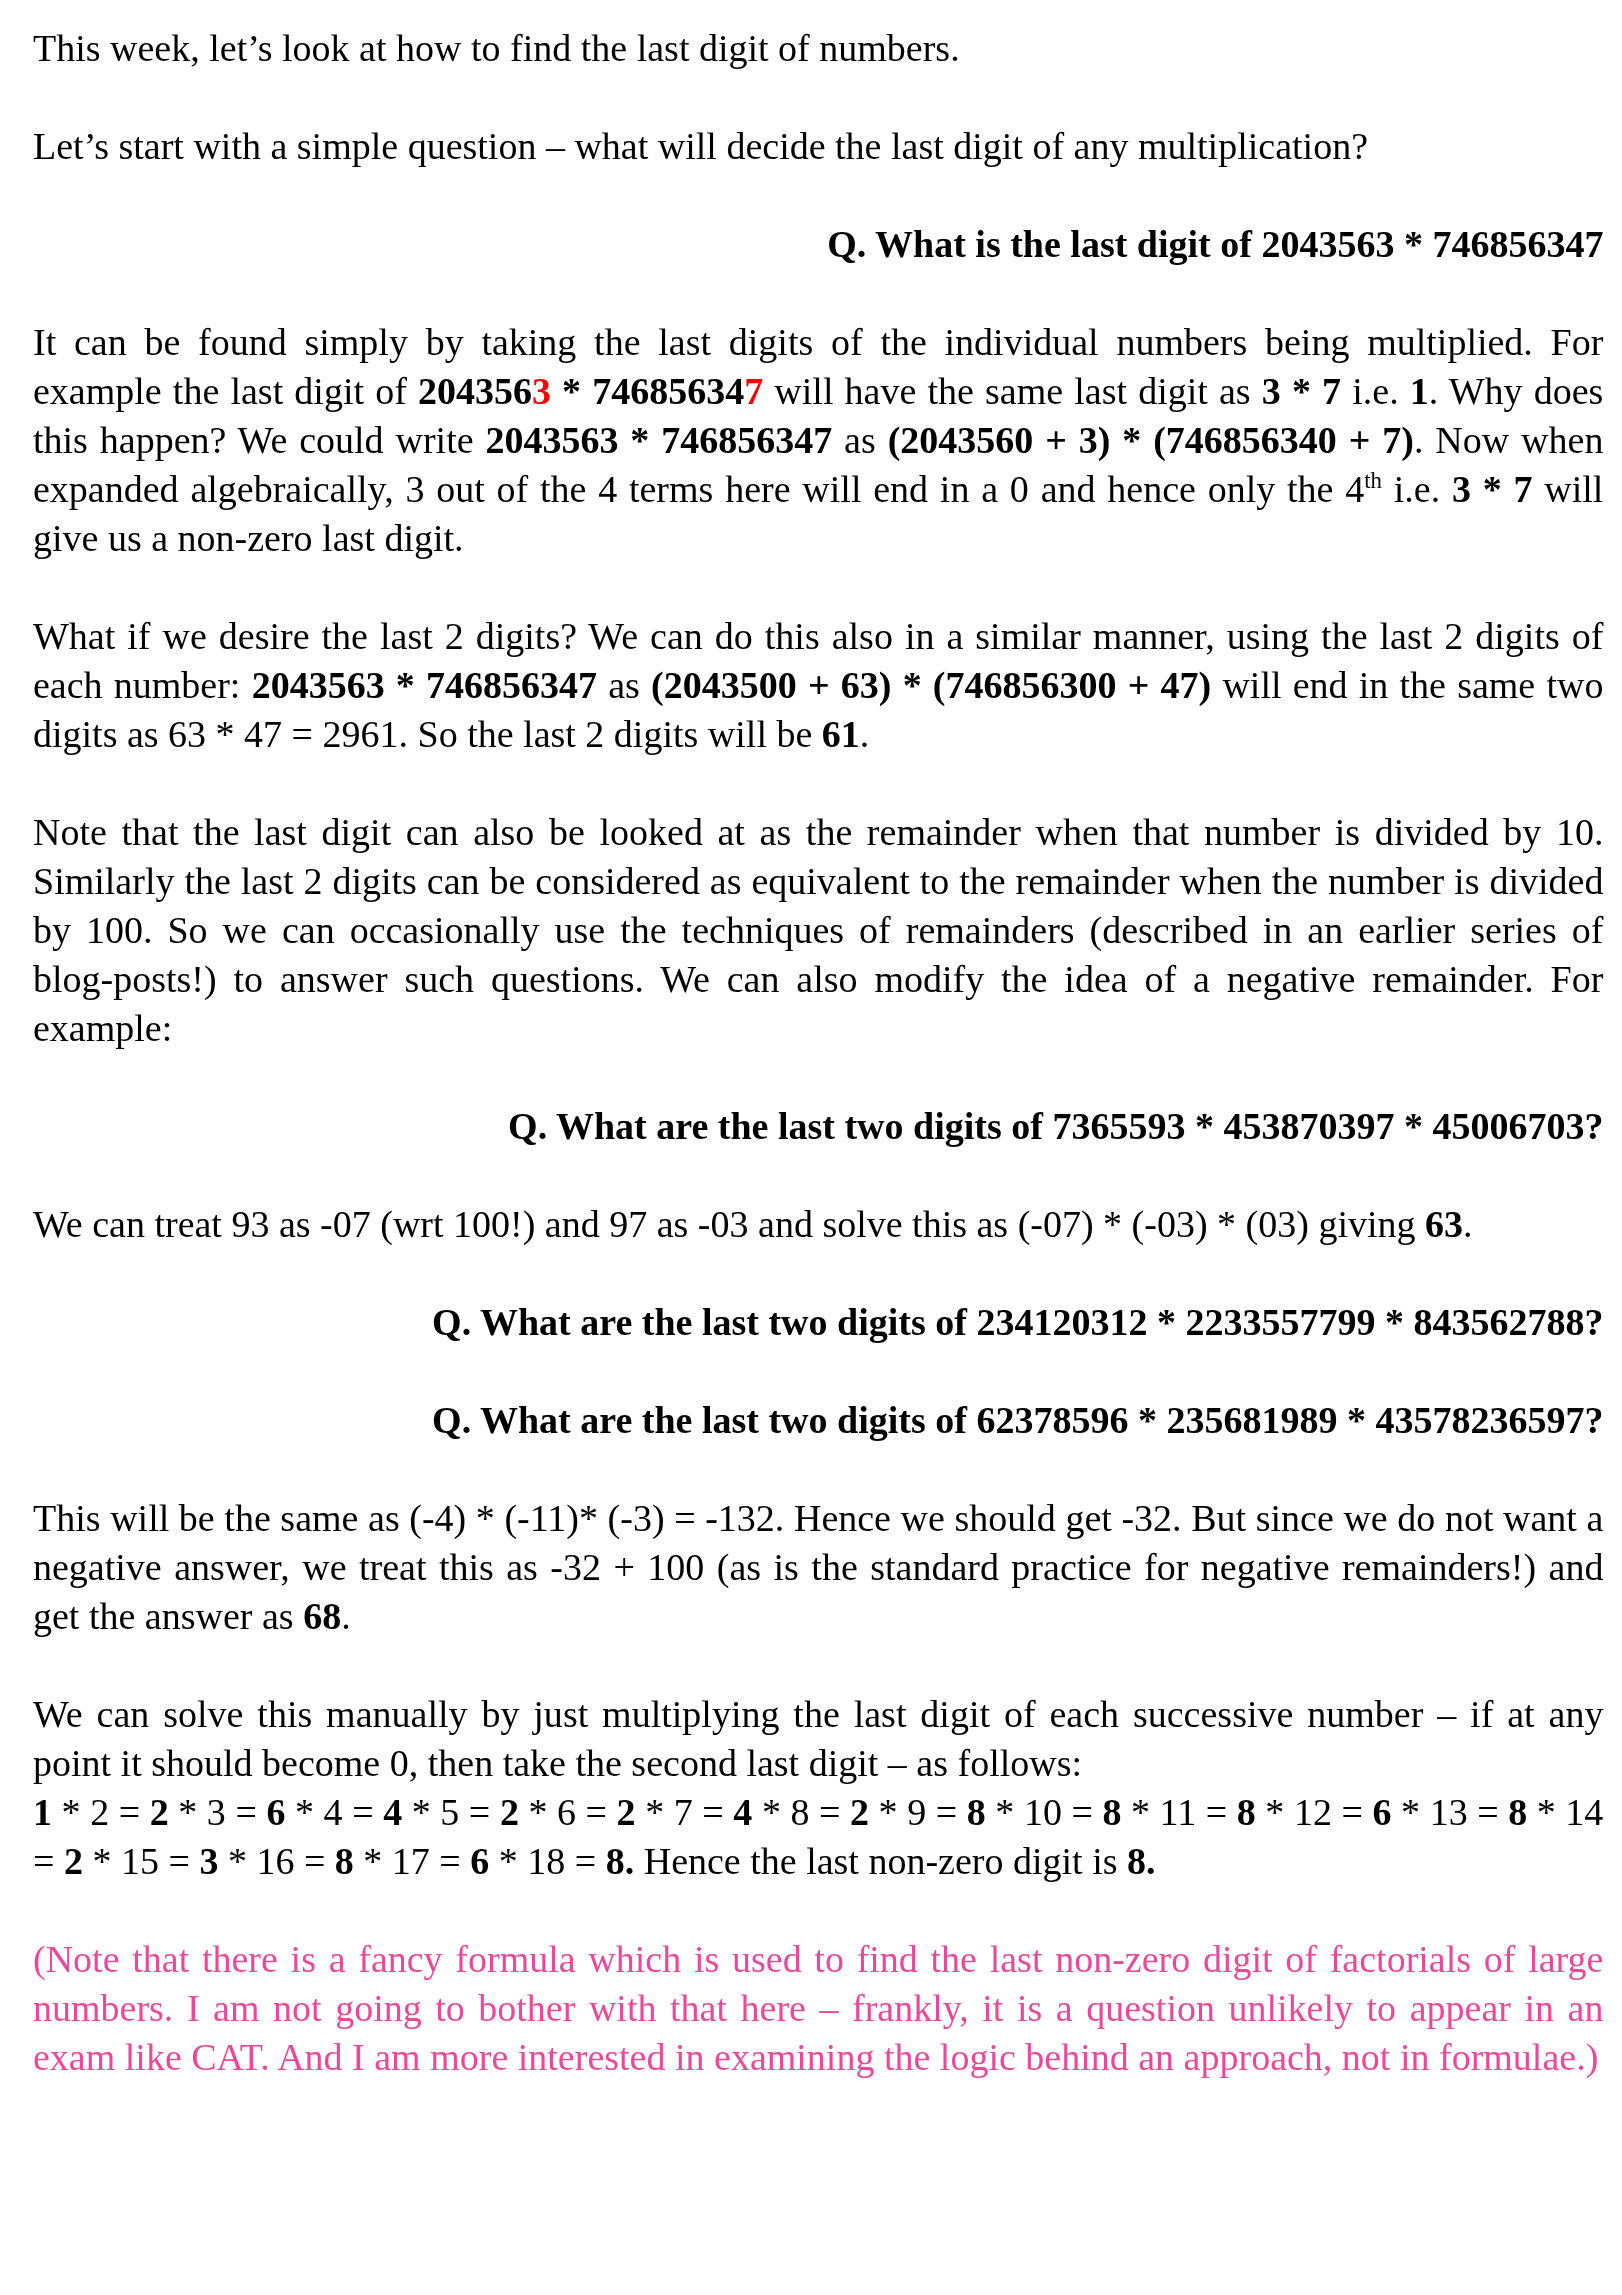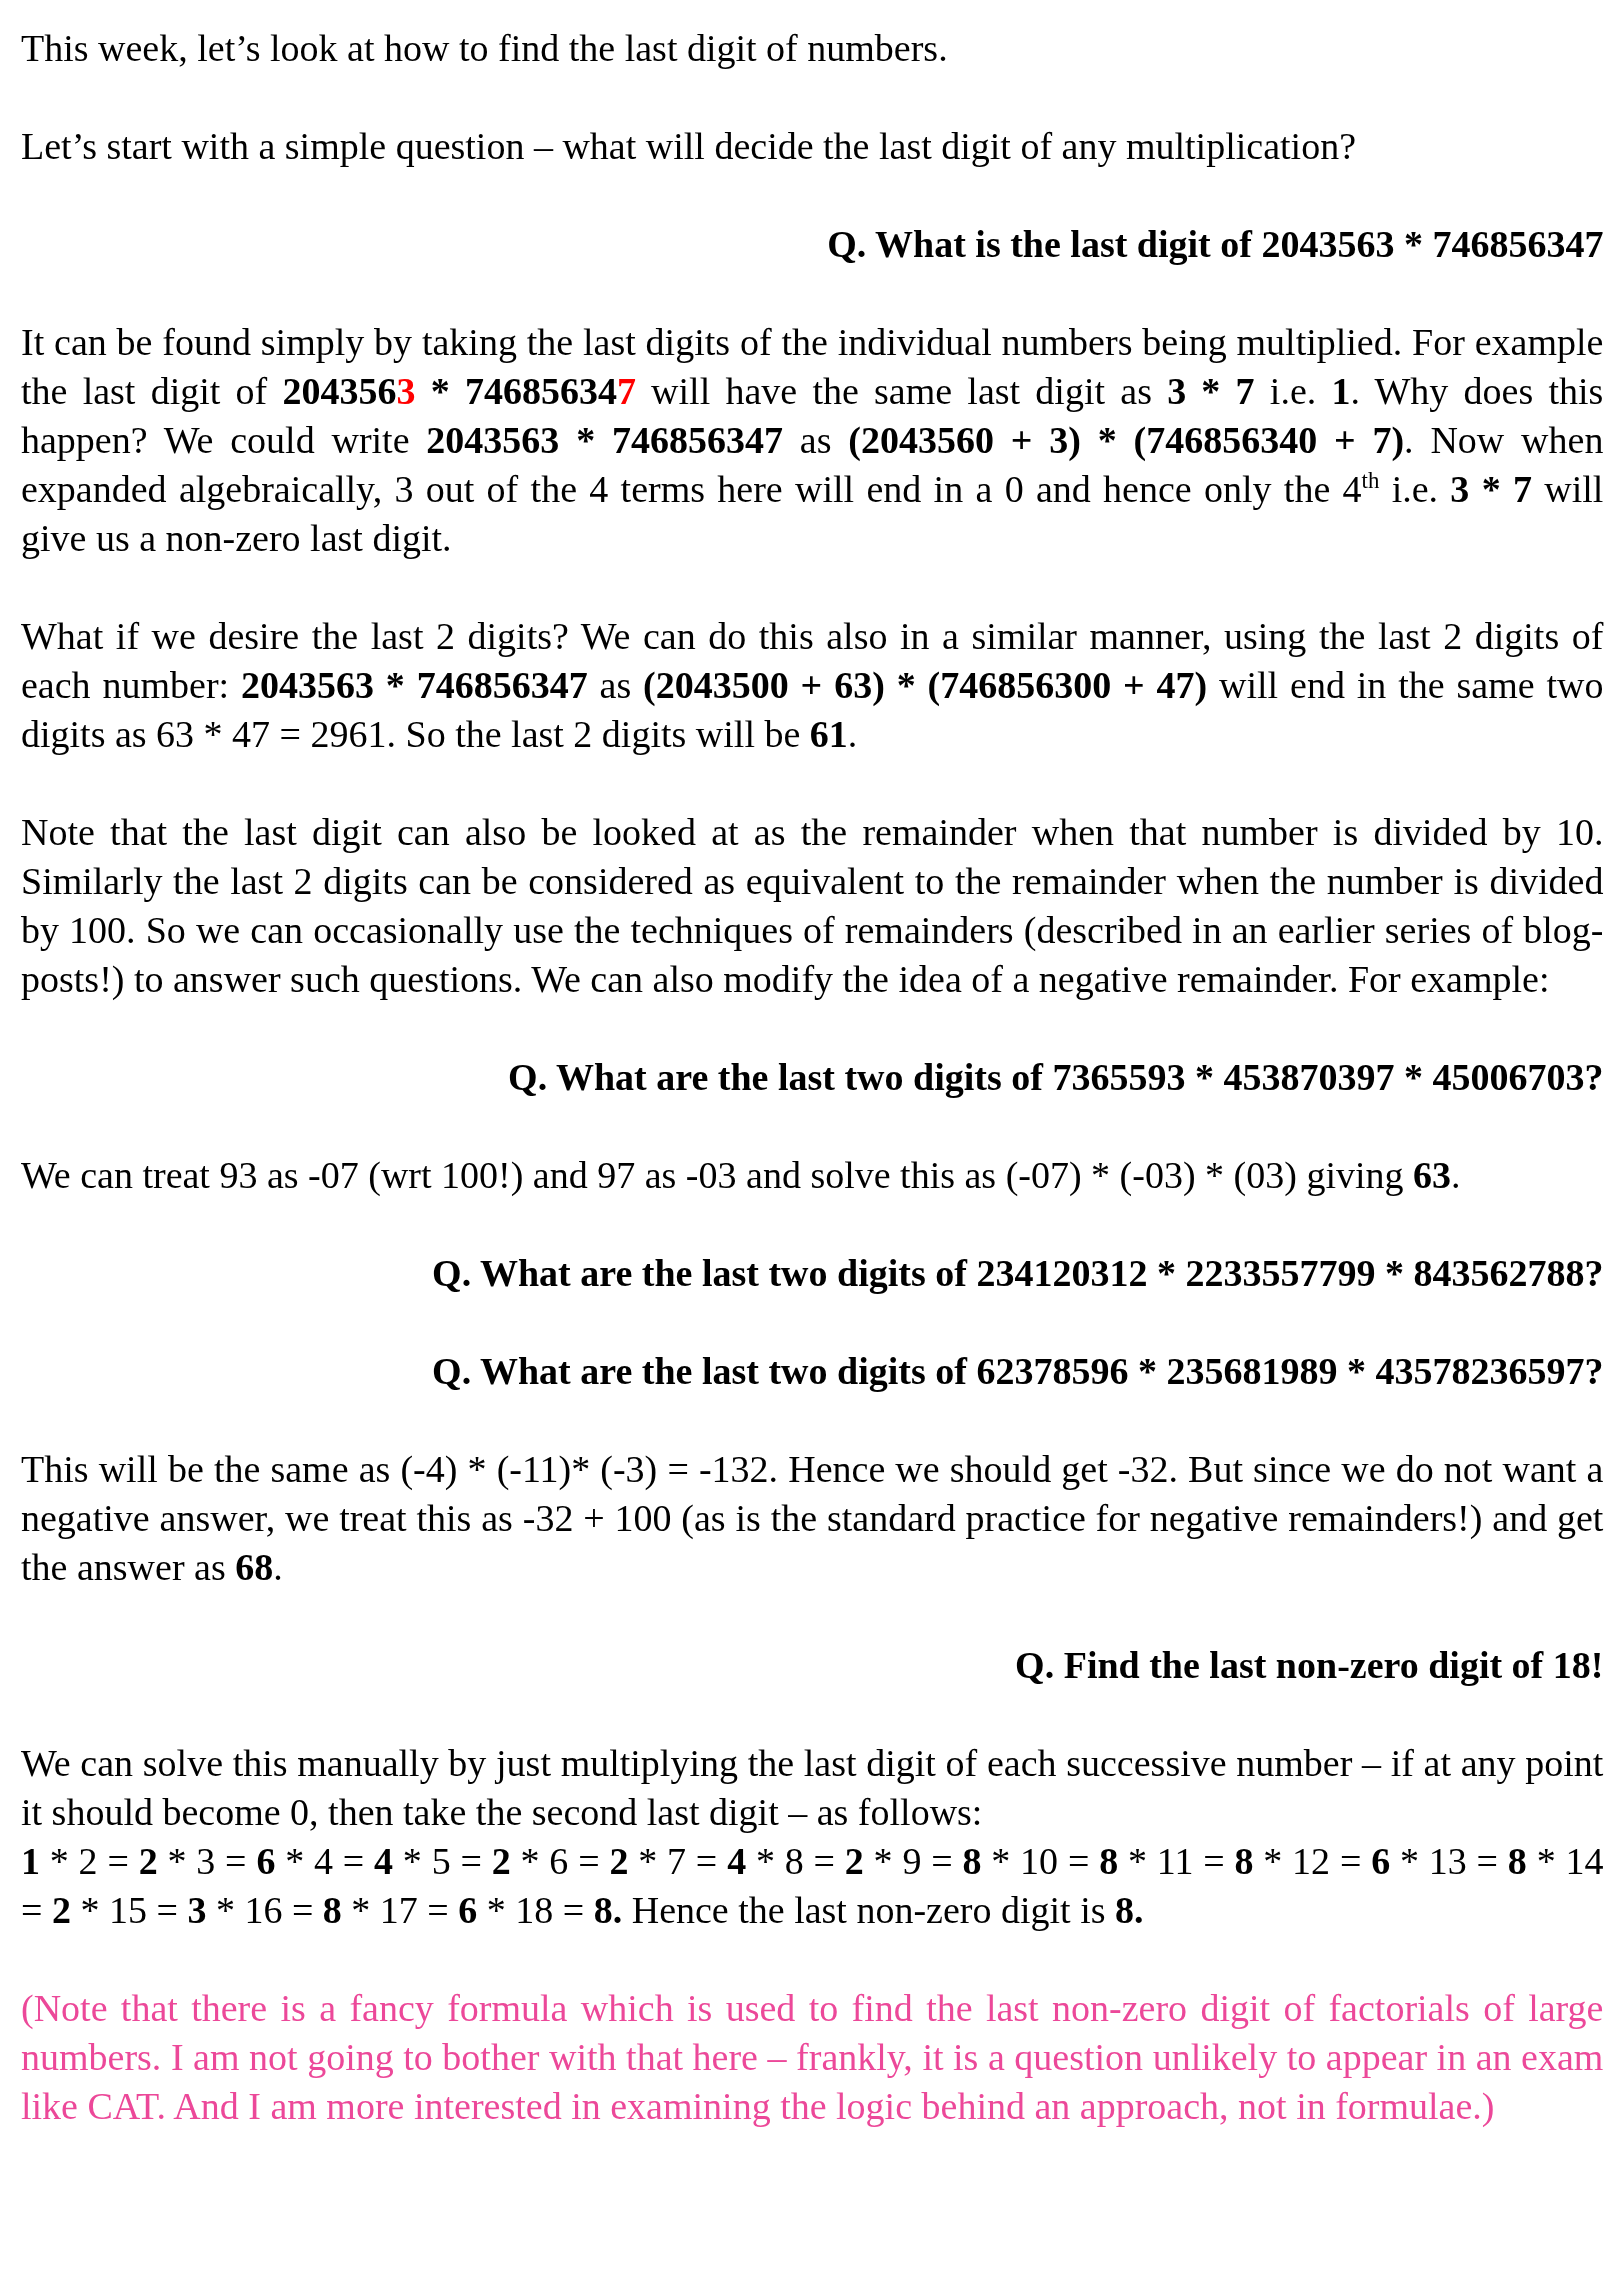--- a/index.html
+++ b/index.html
@@ -18,21 +18,21 @@
     overflow: hidden;
   }
   .page {
     box-sizing: border-box;
     width: 1623px;
     height: 2295px;
     padding: 23.6px 19.6px 13px 21px;
     background: #ffffff;
   }
   p.para {
-    margin: 0 0 49px 0;
+    margin: 0 0 49px 12px;
     padding: 0;
   }
   p.body  { text-align: justify; }
   p.qhead { text-align: right; font-weight: bold; }
   p.note  { text-align: justify; color: #ec4899; }
   .b   { font-weight: bold; }
   .red { color: #ff0000; }
   sup.sup {
     font-size: 0.6em;
     line-height: 0;
@@ -48,18 +48,17 @@
       <p class="para body"><span>Let’s start with a simple question – what will decide the last digit of any multiplication?</span></p>
       <p class="para qhead"><span>Q. What is the last digit of 2043563 * 746856347</span></p>
       <p class="para body"><span>It can be found simply by taking the last digits of the individual numbers being multiplied. For example the last digit of </span><span class="b">204356</span><span class="b red">3</span><span class="b"> * 74685634</span><span class="b red">7</span><span> will have the same last digit as </span><span class="b">3 * 7</span><span> i.e. </span><span class="b">1</span><span>. Why does this happen? We could write </span><span class="b">2043563 * 746856347</span><span> as </span><span class="b">(2043560 + 3) * (746856340 + 7)</span><span>. Now when expanded algebraically, 3 out of the 4 terms here will end in a 0 and hence only the 4</span><sup class="sup">th</sup><span> i.e. </span><span class="b">3 * 7</span><span> will give us a non-zero last digit.</span></p>
       <p class="para body"><span>What if we desire the last 2 digits? We can do this also in a similar manner, using the last 2 digits of each number: </span><span class="b">2043563 * 746856347</span><span> as </span><span class="b">(2043500 + 63) * (746856300 + 47)</span><span> will end in the same two digits as 63 * 47 = 2961. So the last 2 digits will be </span><span class="b">61</span><span>.</span></p>
       <p class="para body"><span>Note that the last digit can also be looked at as the remainder when that number is divided by 10. Similarly the last 2 digits can be considered as equivalent to the remainder when the number is divided by 100. So we can occasionally use the techniques of remainders (described in an earlier series of blog-posts!) to answer such questions. We can also modify the idea of a negative remainder. For example:</span></p>
       <p class="para qhead"><span>Q. What are the last two digits of 7365593 * 453870397 * 45006703?</span></p>
       <p class="para body"><span>We can treat 93 as -07 (wrt 100!) and 97 as -03 and solve this as (-07) * (-03) * (03) giving </span><span class="b">63</span><span>.</span></p>
       <p class="para qhead"><span>Q. What are the last two digits of 234120312 * 2233557799 * 843562788?</span></p>
       <p class="para qhead"><span>Q. What are the last two digits of 62378596 * 235681989 * 43578236597?</span></p>
       <p class="para body"><span>This will be the same as (-4) * (-11)* (-3) = -132. Hence we should get -32.  But since we do not want a negative answer, we treat this as -32 + 100 (as is the standard practice for negative remainders!) and get the answer as </span><span class="b">68</span><span>.</span></p>
-      <p class="para qhead"><span>Q. Find the last non-zero digit of 18!</span></p>
       <p class="para body"><span>We can solve this manually by just multiplying the last digit of each successive number – if at any point it should become 0, then take the second last digit – as follows:</span><br><span class="b">1</span><span> * 2 = </span><span class="b">2</span><span> * 3 = </span><span class="b">6</span><span> * 4 = </span><span class="b">4</span><span> * 5 = </span><span class="b">2</span><span> * 6 = </span><span class="b">2</span><span> * 7 = </span><span class="b">4</span><span> * 8  = </span><span class="b">2</span><span> * 9 = </span><span class="b">8</span><span> * 10 = </span><span class="b">8</span><span> * 11 = </span><span class="b">8</span><span> * 12 = </span><span class="b">6</span><span> * 13 = </span><span class="b">8</span><span> * 14 = </span><span class="b">2</span><span> * 15 = </span><span class="b">3</span><span> * 16 = </span><span class="b">8</span><span> * 17 = </span><span class="b">6</span><span> * 18 = </span><span class="b">8.</span><span> Hence the last non-zero digit is </span><span class="b">8.</span></p>
       <p class="para note"><span>(Note that there is a fancy formula which is used to find the last non-zero digit of factorials of large numbers. I am not going to bother with that here – frankly, it is a question unlikely to appear in an exam like CAT. And I am more interested in examining the logic behind an approach, not in formulae.)</span></p>
     </article>
 </main>
 
 
 </body></html>

